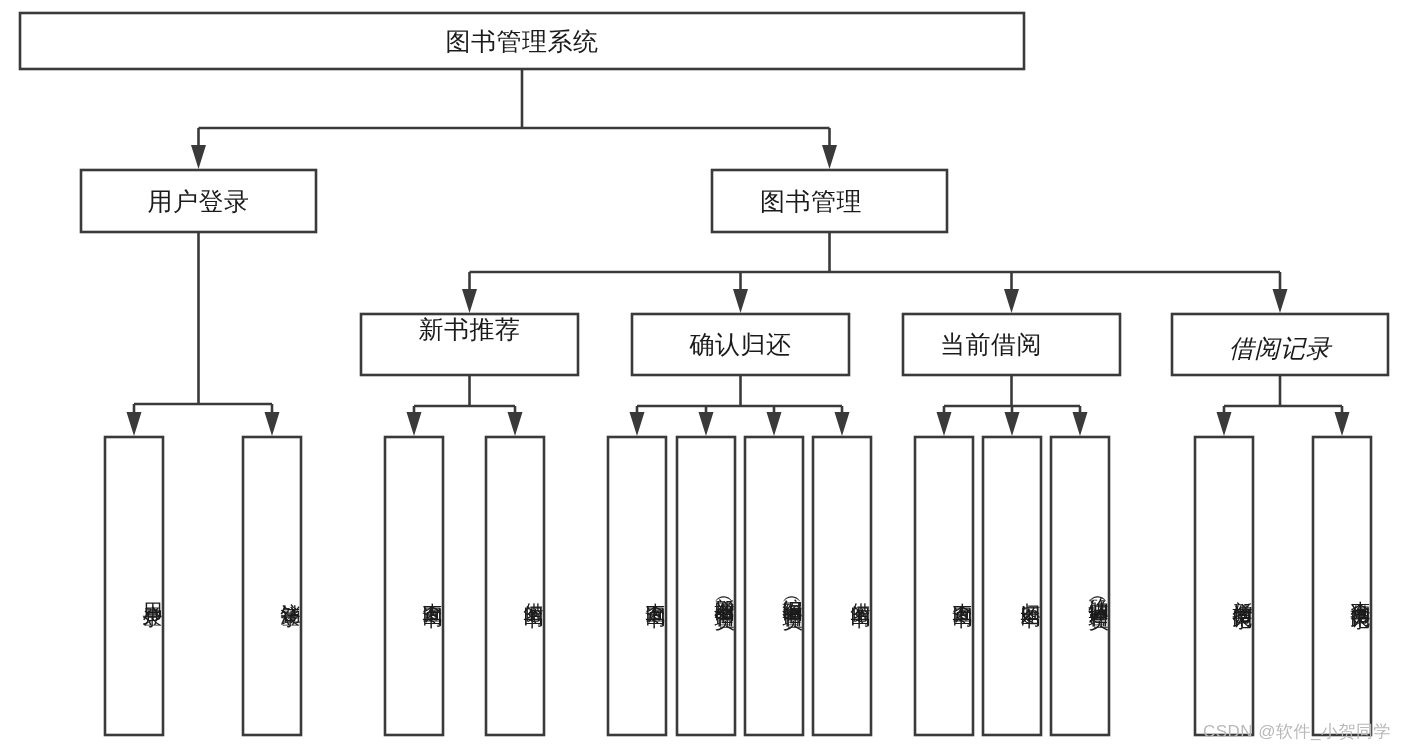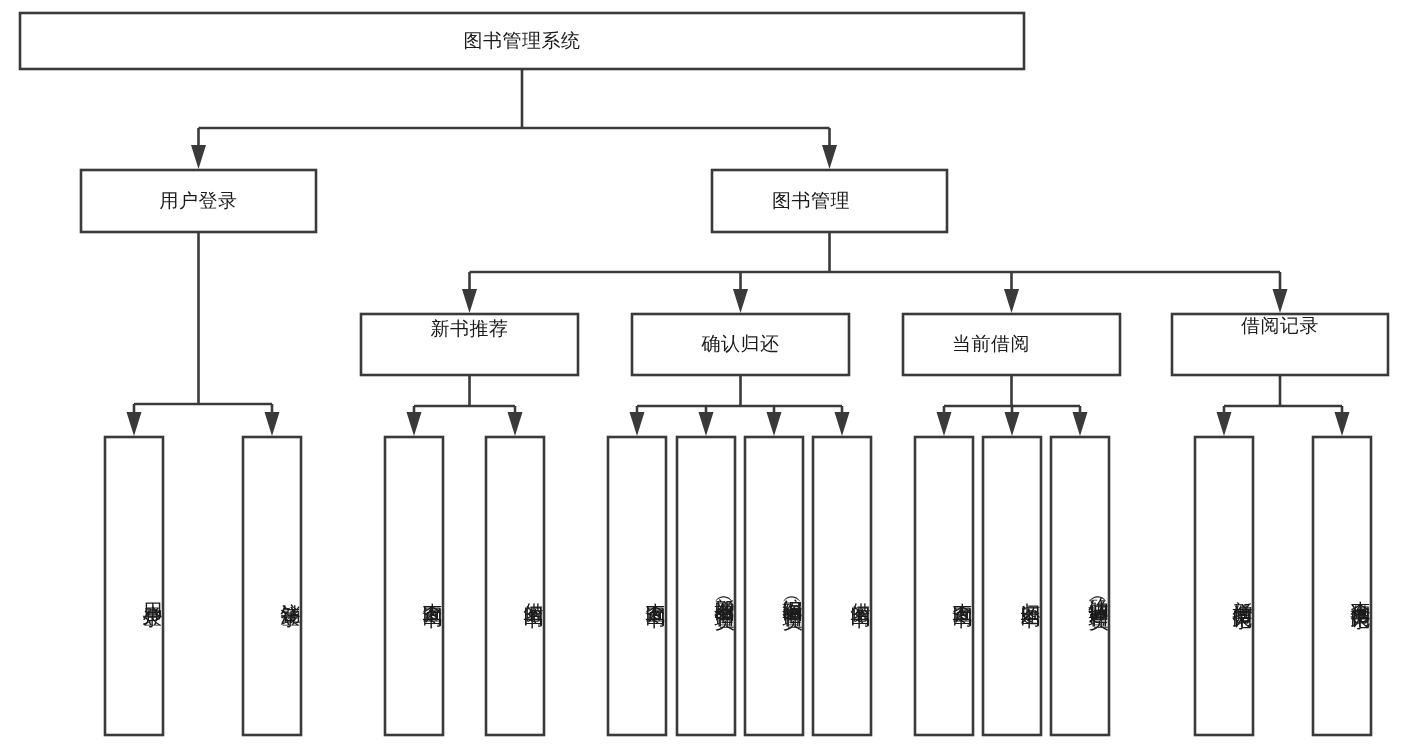--- a/index.html
+++ b/index.html
@@ -38,21 +38,21 @@
   .arrow-head {
     fill: #3a3a3a;
     stroke: none;
   }
   .node-label {
     position: absolute;
     display: flex;
     align-items: center;
     justify-content: center;
     color: #1b1b1b;
-    font-size: 19px;
+    font-size: 25px;
     line-height: 1.16;
     letter-spacing: 0.5px;
     text-align: center;
     pointer-events: none;
     white-space: nowrap;
   }
   .node-label.vertical {
     writing-mode: vertical-rl;
     text-orientation: upright;
     align-items: flex-start;
@@ -155,28 +155,29 @@
         <rect class="node-box" x="1313" y="437" width="58" height="298"></rect>
       </g>
   </svg>
   <div id="labels-layer">
       <div class="node-label" style="left: 20px; top: 13px; width: 1004px; height: 56px;">图书管理系统</div>
       <div class="node-label" style="left: 81px; top: 170px; width: 235px; height: 62px;">用户登录</div>
       <div class="node-label" style="left: 712px; top: 170px; width: 198px; height: 62px;">图书管理</div>
       <div class="node-label" style="left: 361px; top: 299px; width: 217px; height: 61px;">新书推荐</div>
       <div class="node-label" style="left: 632px; top: 314px; width: 217px; height: 61px;">确认归还</div>
       <div class="node-label" style="left: 903px; top: 314px; width: 176px; height: 61px;">当前借阅</div>
-      <div class="node-label" style="left: 1172px; top: 296px; width: 216px; height: 61px;">借阅记录</div>
+      <div class="node-label" style="left: 1172px; top: 318px; width: 216px; height: 61px; font-style: italic;">借阅记录</div>
       <div class="node-label vertical" style="left: 105px; top: 437px; width: 58px; height: 298px;">用户登录</div>
       <div class="node-label vertical" style="left: 243px; top: 437px; width: 58px; height: 298px;">注销登录</div>
       <div class="node-label vertical" style="left: 385px; top: 437px; width: 58px; height: 298px;">查询图书</div>
       <div class="node-label vertical" style="left: 486px; top: 437px; width: 58px; height: 298px;">借阅图书</div>
       <div class="node-label vertical" style="left: 608px; top: 437px; width: 58px; height: 298px;">查询图书</div>
       <div class="node-label vertical" style="left: 677px; top: 437px; width: 58px; height: 298px;">新增图书（管理员）</div>
       <div class="node-label vertical" style="left: 745px; top: 437px; width: 58px; height: 298px;">编辑图书（管理员）</div>
       <div class="node-label vertical" style="left: 813px; top: 437px; width: 58px; height: 298px;">借阅图书</div>
       <div class="node-label vertical" style="left: 915px; top: 437px; width: 58px; height: 298px;">查询图书</div>
       <div class="node-label vertical" style="left: 983px; top: 437px; width: 58px; height: 298px;">归还图书</div>
       <div class="node-label vertical" style="left: 1051px; top: 437px; width: 58px; height: 298px;">确认归还（管理员）</div>
       <div class="node-label vertical" style="left: 1195px; top: 437px; width: 58px; height: 298px;">新增借阅记录</div>
       <div class="node-label vertical" style="left: 1313px; top: 437px; width: 58px; height: 298px;">查询借阅记录</div>
     </div>
+  <div class="watermark">CSDN @软件_小贺同学</div>
 </div>
 
 </body></html>

